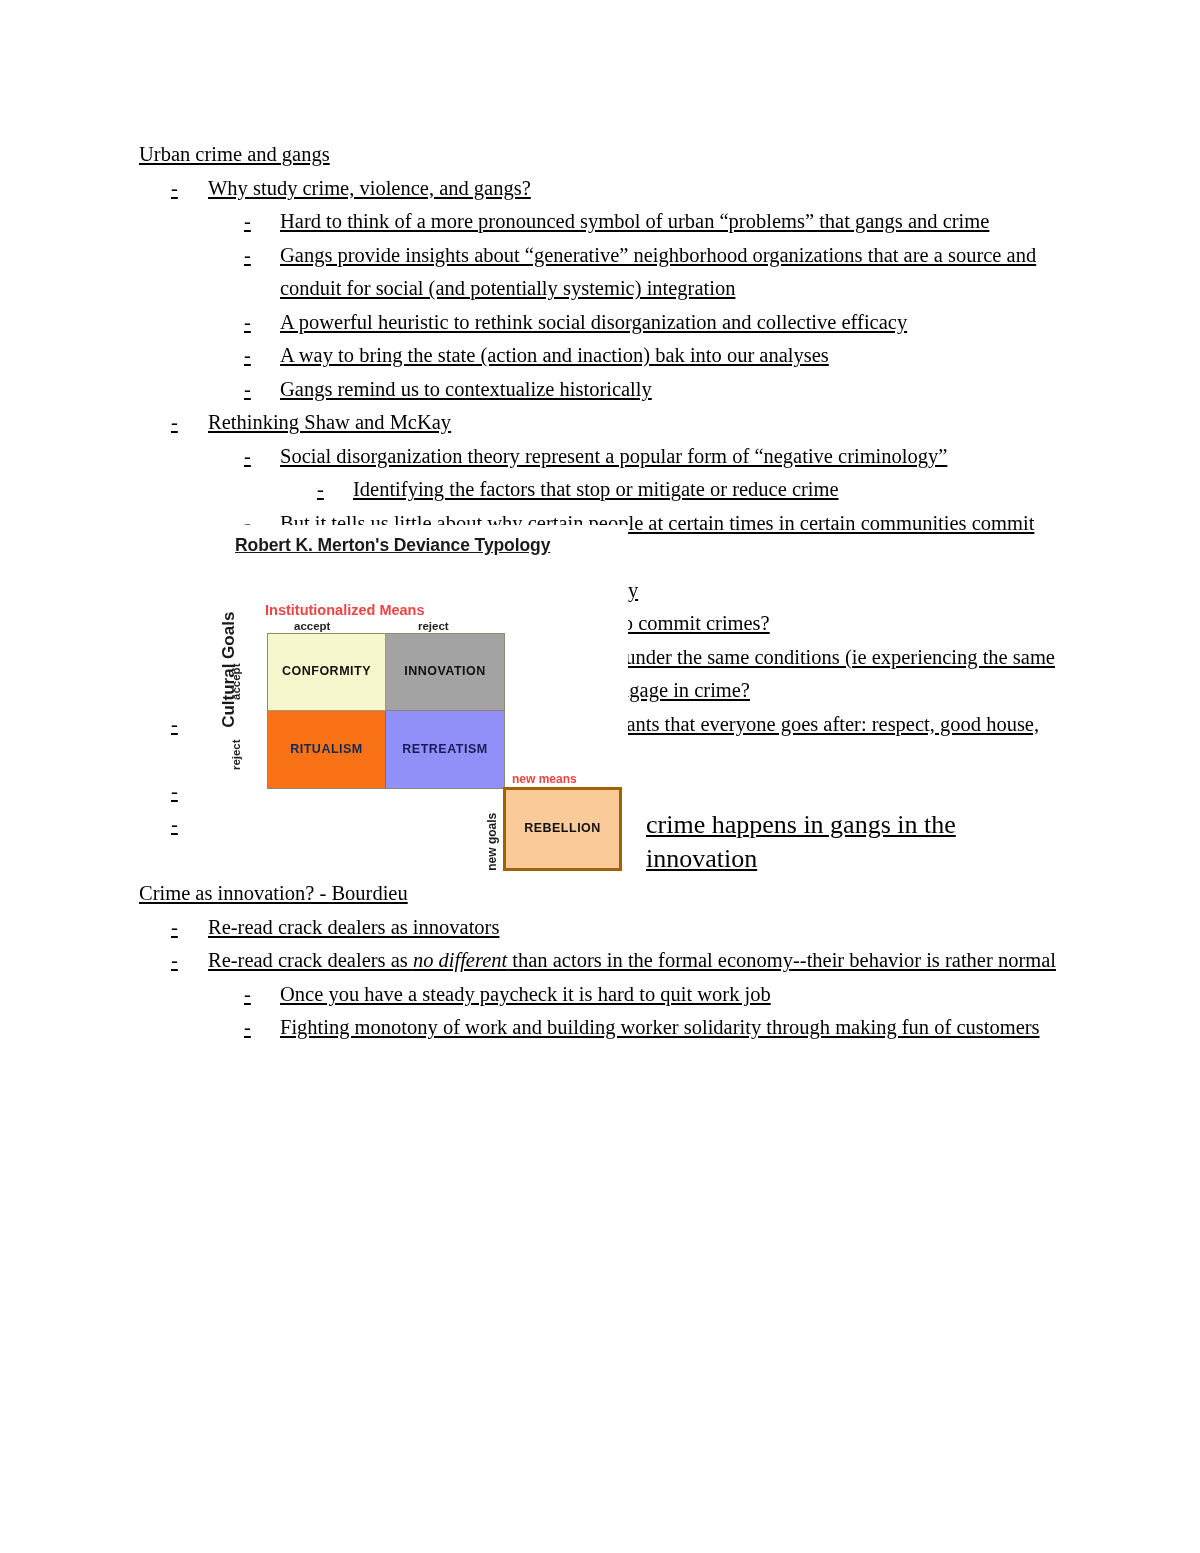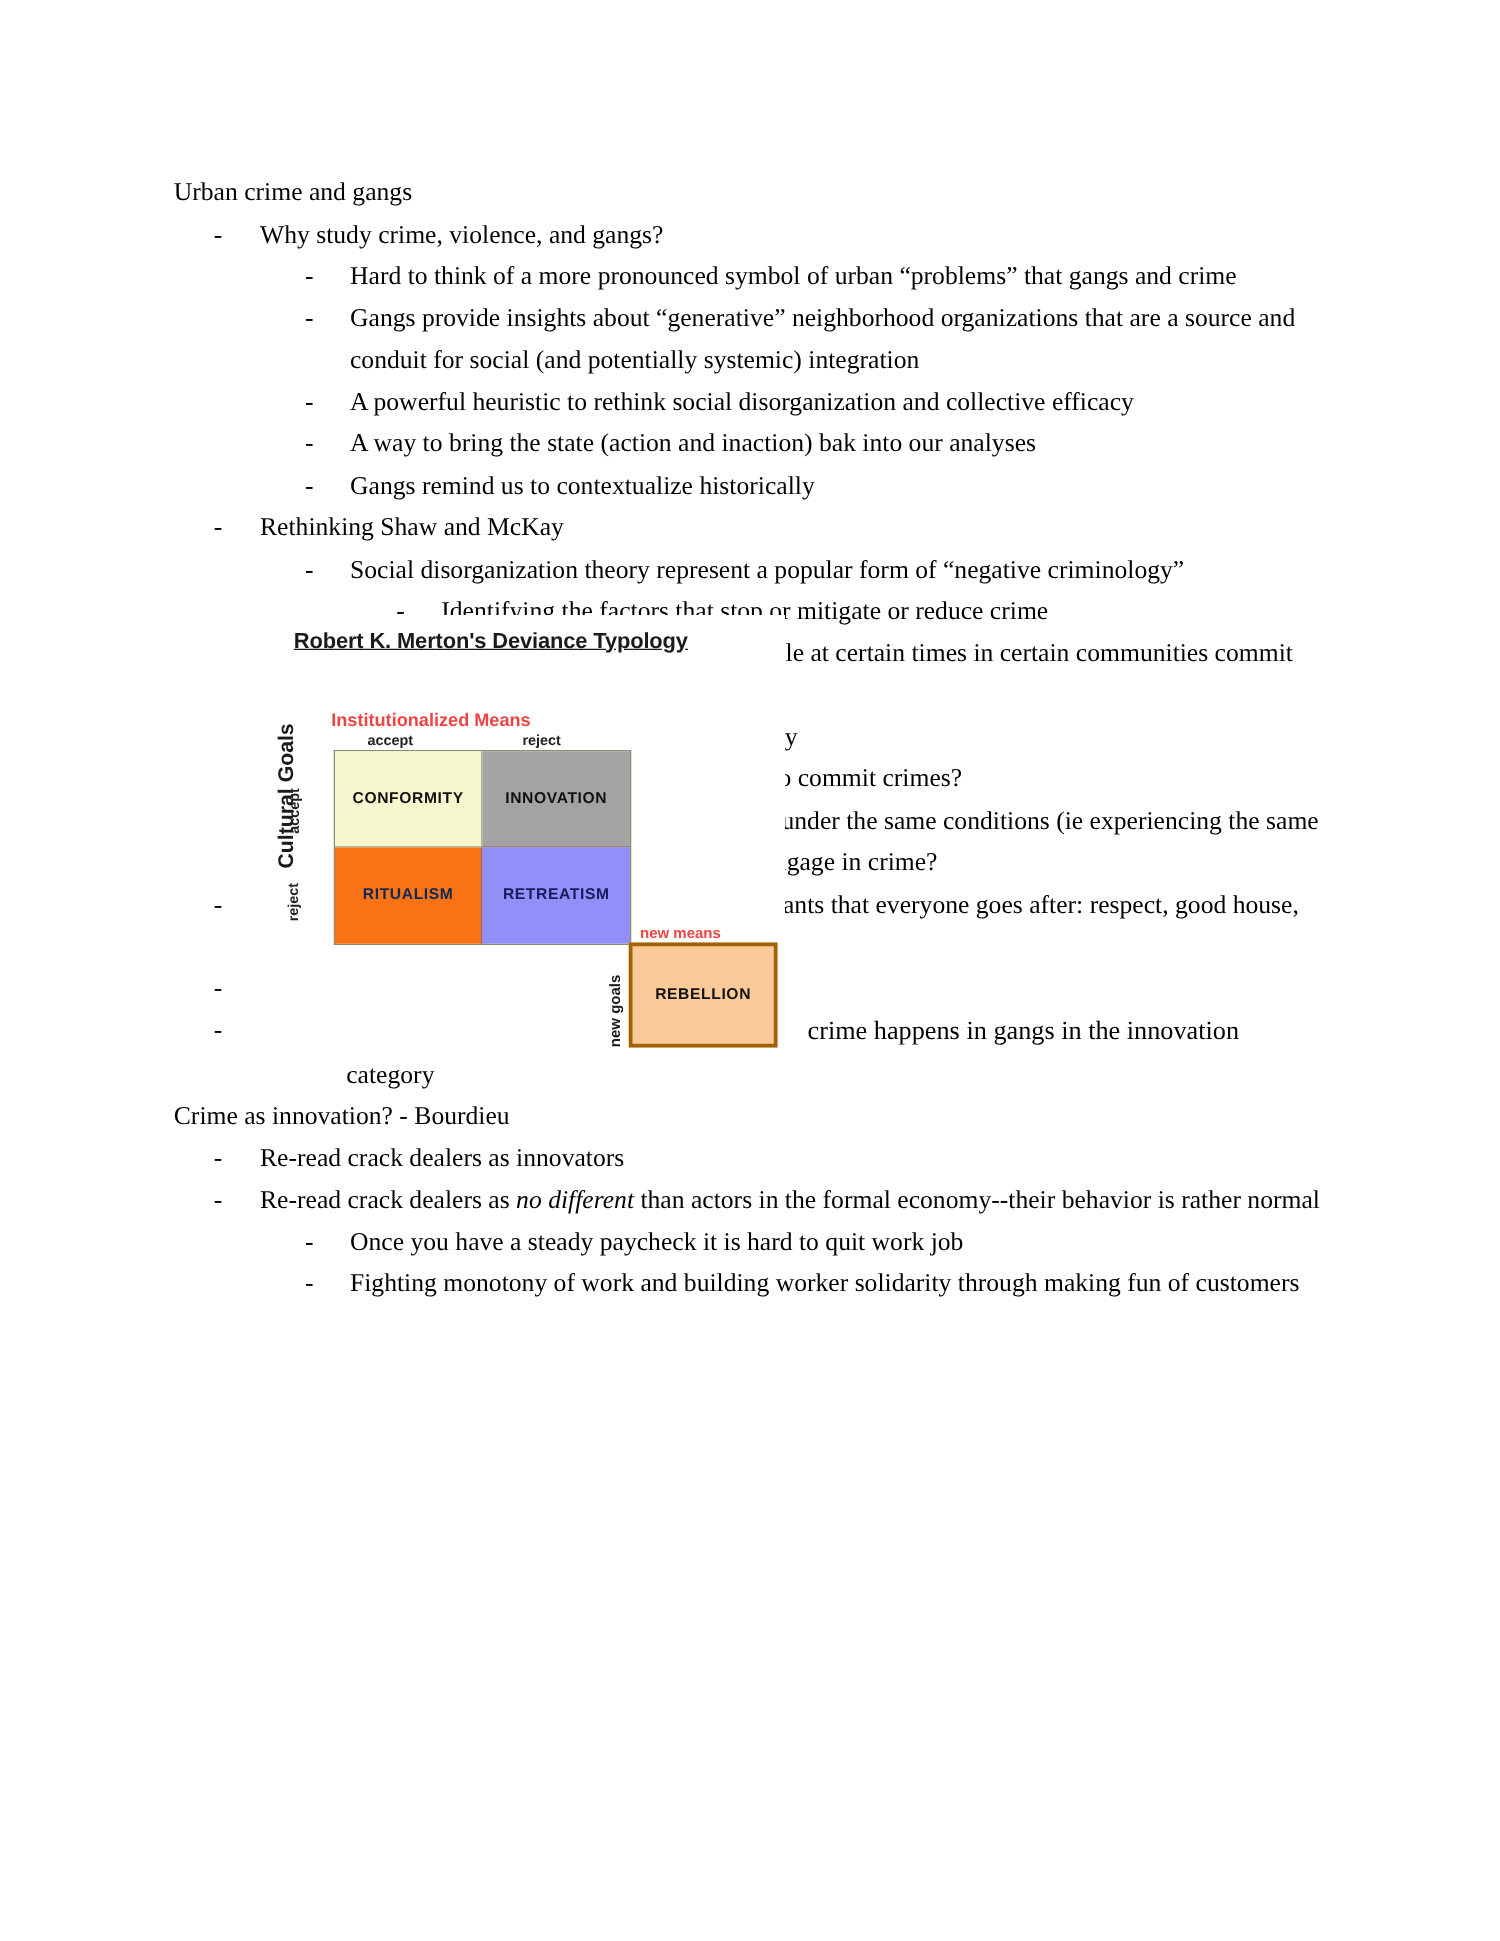--- a/index.html
+++ b/index.html
@@ -18,20 +18,21 @@
     background: #ffffff;
     overflow: hidden;
   }
   .doc-body {
     position: absolute;
     left: 139px;
     top: 138px;
     width: 922px;
     font-size: 20.5px;
     line-height: 33.5px;
+    text-decoration: underline;
   }
 
   
   .lvl0 {
     margin: 0;
     padding: 0;
   }
   .bullet-row {
     display: flex;
     align-items: flex-start;
@@ -211,21 +212,21 @@
     font-weight: bold;
     letter-spacing: 0.5px;
     color: #111;
   }
 
   .fig-trailing {
     flex: 1 1 auto;
     padding-bottom: 2px;
     padding-left: 18px;
     font-family: "Liberation Serif", "DejaVu Serif", serif;
-    font-size: 21px;
+    font-size: 26px;
     line-height: 33.5px;
   }
   .fig-continue {
     margin-left: 69px;
   }
   .heading-line {
     margin-left: 0;
   }
 </style>
 </head>
@@ -321,21 +322,20 @@
               <div class="cell cell-retreatism">RETREATISM</div>
             </div>
 
             <div class="m-newmeans">new means</div>
             <div class="m-newgoals">new goals</div>
             <div class="m-rebellion">REBELLION</div>
           </div>
 
           <div class="fig-trailing">crime happens in gangs in the innovation</div>
         </div>
-        <div class="fig-continue">category</div>
       </div>
     </div>
 
     <div class="lvl0 heading-line">Crime as innovation? - Bourdieu</div>
 
     <div class="bullet-row lvl1">
       <span class="dash">-</span>
       <span class="btxt">Re-read crack dealers as innovators</span>
     </div>
     <div class="bullet-row lvl1">

